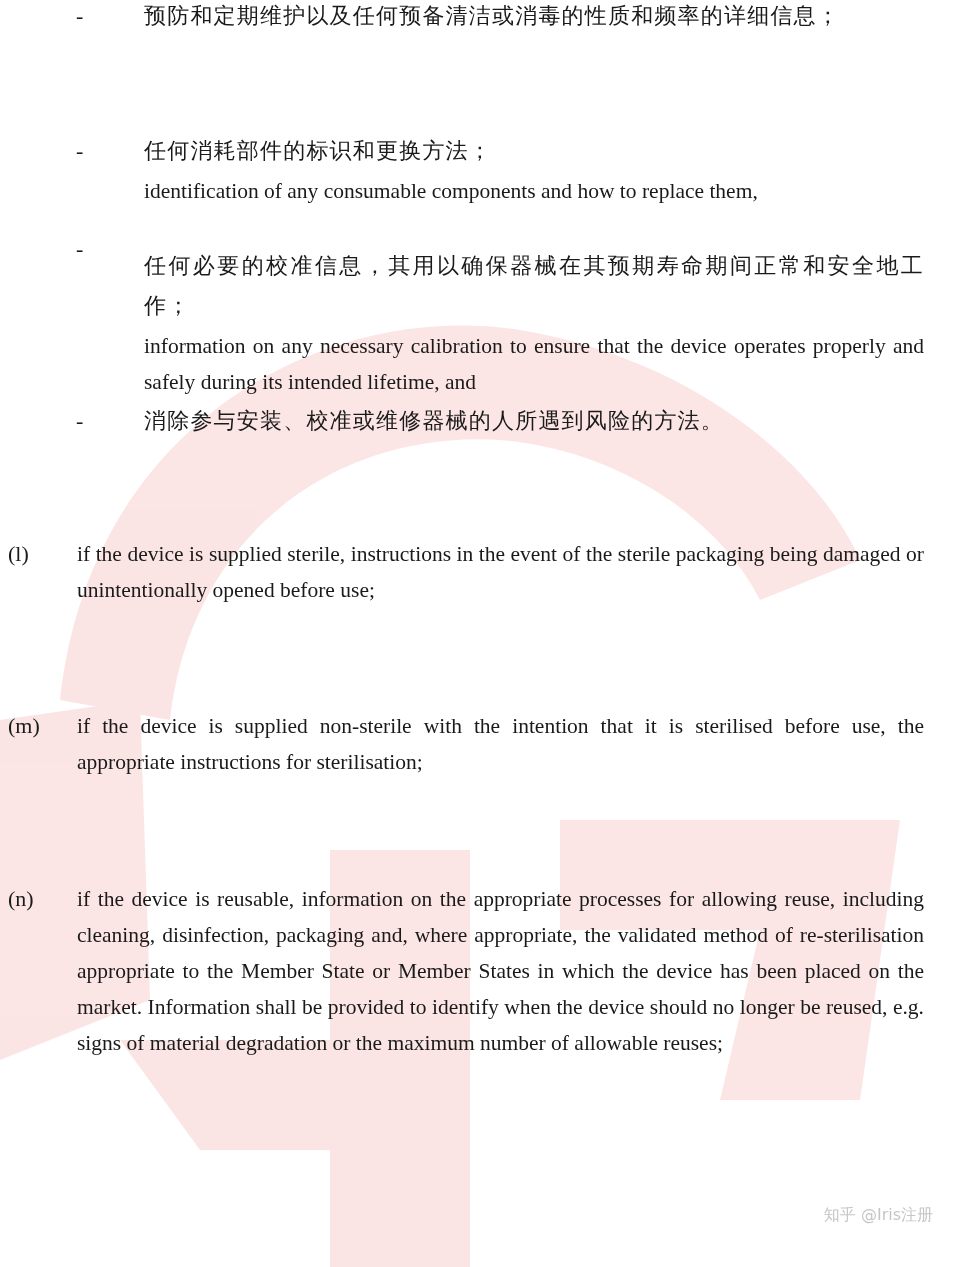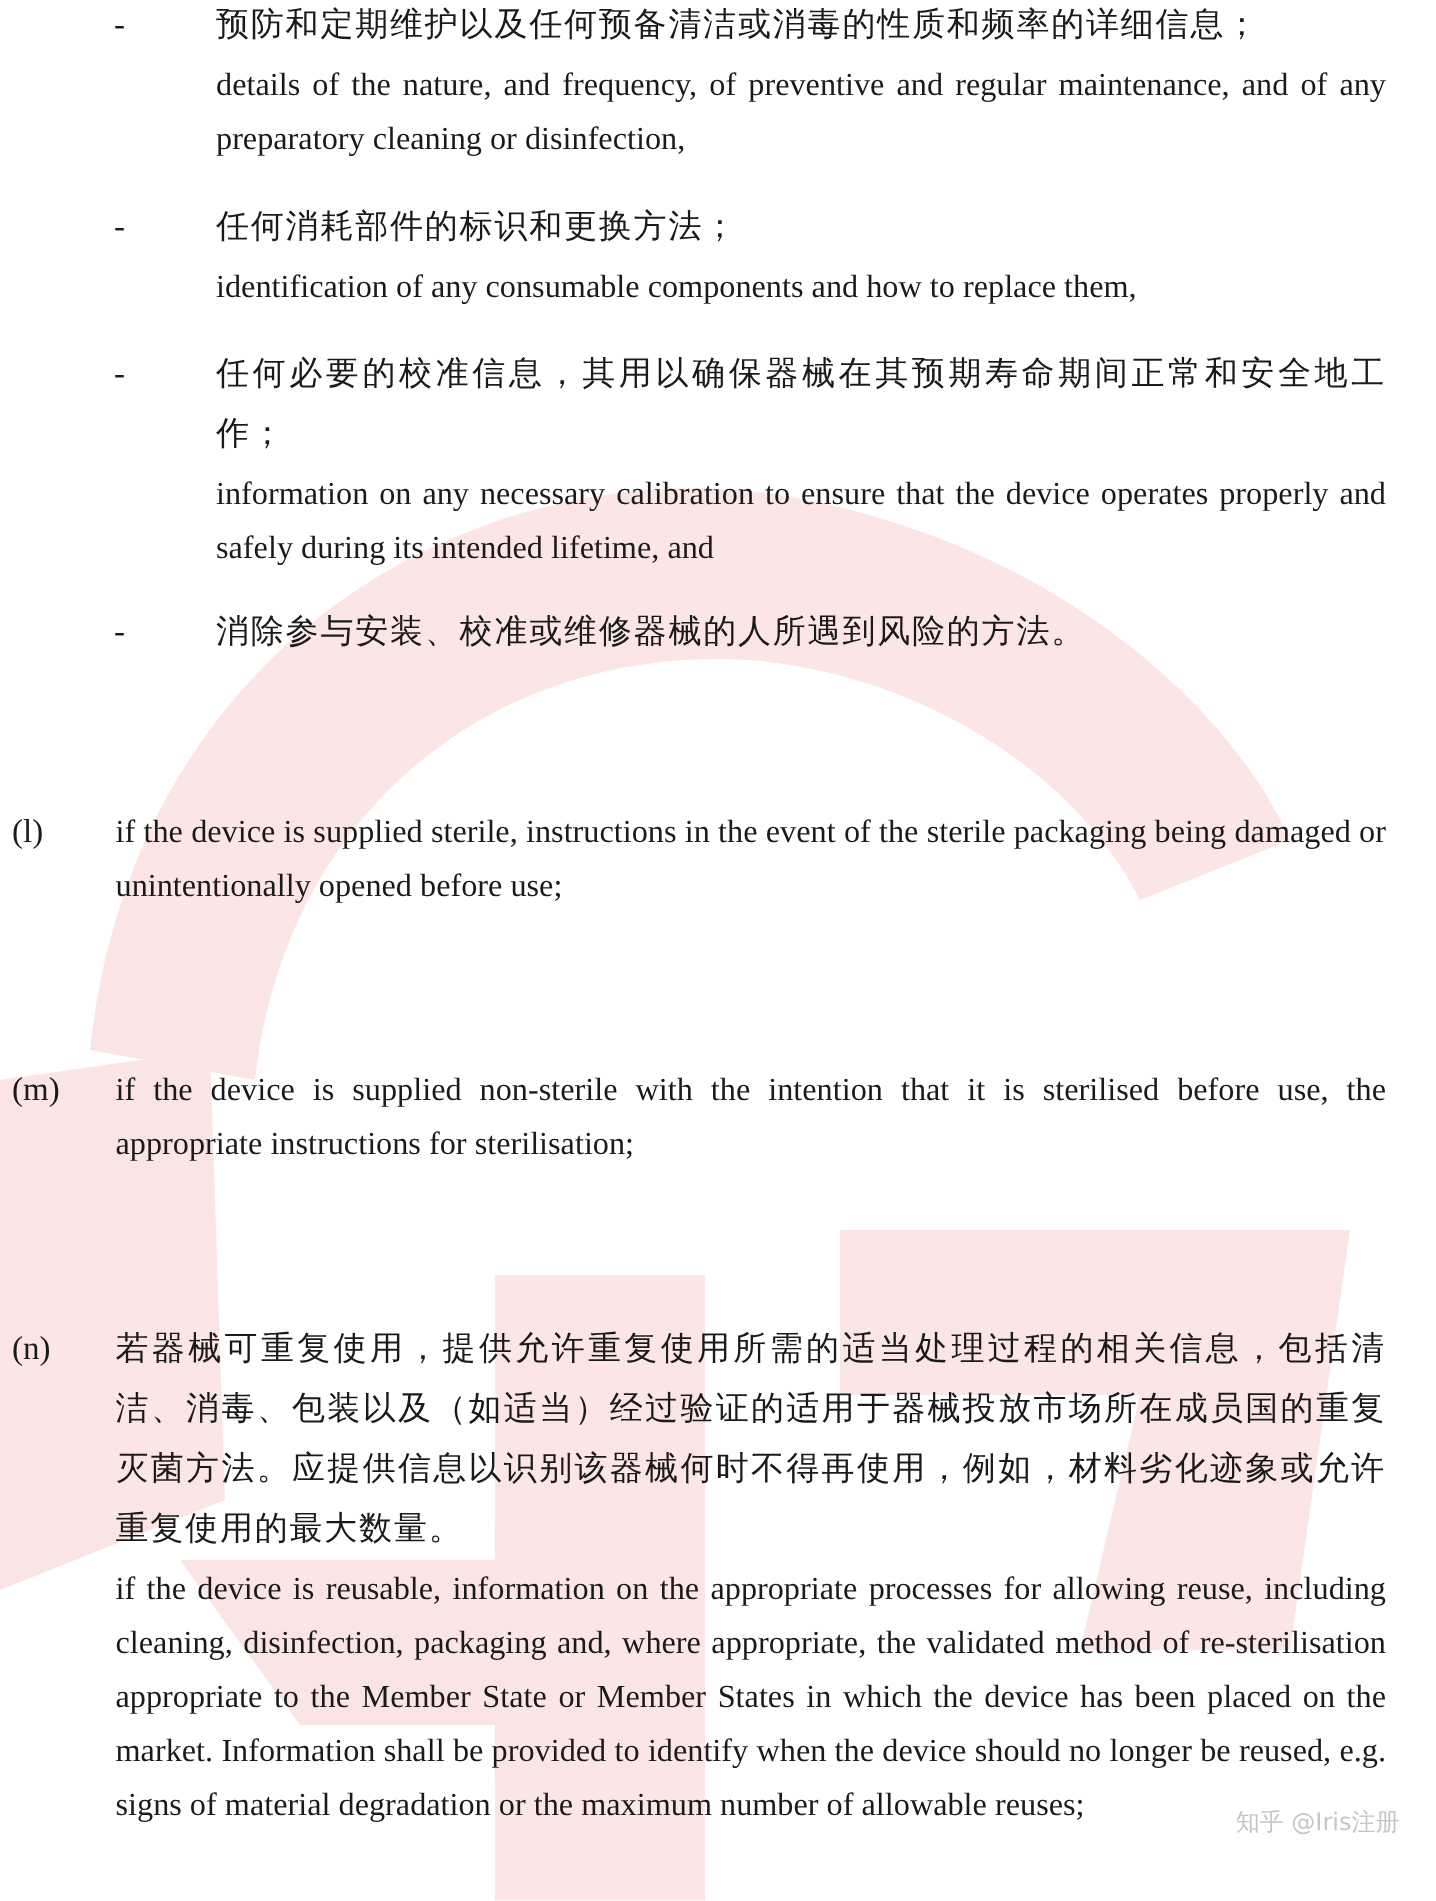--- a/index.html
+++ b/index.html
@@ -33,35 +33,34 @@
     <path d="M120 1040 L 330 1040 L 330 1150 L 200 1150 Z"></path>
   </g>
 </svg>
 
 <div class="content">
 
   <div class="item" style="left:0;top:0;width:957px;height:110px;">
     <span class="marker" style="left:76px;top:-4px;">-</span>
     <div class="body" style="left:144px;top:-4px;">
       <div class="zh">预防和定期维护以及任何预备清洁或消毒的性质和频率的详细信息；</div>
-      <div class="en">details of the nature, and frequency, of preventive and regular maintenance, and of any preparatory cleaning or disinfection,</div>
     </div>
   </div>
 
   <div class="item" style="left:0;top:131px;width:957px;">
     <span class="marker" style="left:76px;top:0;">-</span>
     <div class="body" style="left:144px;top:0;">
       <div class="zh">任何消耗部件的标识和更换方法；</div>
       <div class="en">identification of any consumable components and how to replace them,</div>
     </div>
   </div>
 
   <div class="item" style="left:0;top:229px;width:957px;">
     <span class="marker" style="left:76px;top:0;">-</span>
-    <div class="body" style="left:144px;top:0;">
+    <div class="body" style="left:144px;top:17px;">
       <div class="zh">任何必要的校准信息，其用以确保器械在其预期寿命期间正常和安全地工作；</div>
       <div class="en">information on any necessary calibration to ensure that the device operates properly and safely during its intended lifetime, and</div>
     </div>
   </div>
 
   <div class="item" style="left:0;top:401px;width:957px;">
     <span class="marker" style="left:76px;top:0;">-</span>
     <div class="body" style="left:144px;top:0;">
       <div class="zh">消除参与安装、校准或维修器械的人所遇到风险的方法。</div>
     </div>
@@ -77,20 +76,19 @@
   <div class="item" style="left:0;top:706px;width:957px;">
     <span class="marker" style="left:8px;top:0;">(m)</span>
     <div class="body" style="left:77px;top:0;">
       <div class="en">if the device is supplied non-sterile with the intention that it is sterilised before use, the appropriate instructions for sterilisation;</div>
     </div>
   </div>
 
   <div class="item" style="left:0;top:879px;width:957px;">
     <span class="marker" style="left:8px;top:0;">(n)</span>
     <div class="body" style="left:77px;top:0;">
-      <div class="zh">若器械可重复使用，提供允许重复使用所需的适当处理过程的相关信息，包括清洁、消毒、包装以及（如适当）经过验证的适用于器械投放市场所在成员国的重复灭菌方法。应提供信息以识别该器械何时不得再使用，例如，材料劣化迹象或允许重复使用的最大数量。</div>
       <div class="en">if the device is reusable, information on the appropriate processes for allowing reuse, including cleaning, disinfection, packaging and, where appropriate, the validated method of re-sterilisation appropriate to the Member State or Member States in which the device has been placed on the market. Information shall be provided to identify when the device should no longer be reused, e.g. signs of material degradation or the maximum number of allowable reuses;</div>
     </div>
   </div>
 
 </div>
 
 <div class="footer-mark">知乎 @Iris注册</div>
 
 </body></html>

